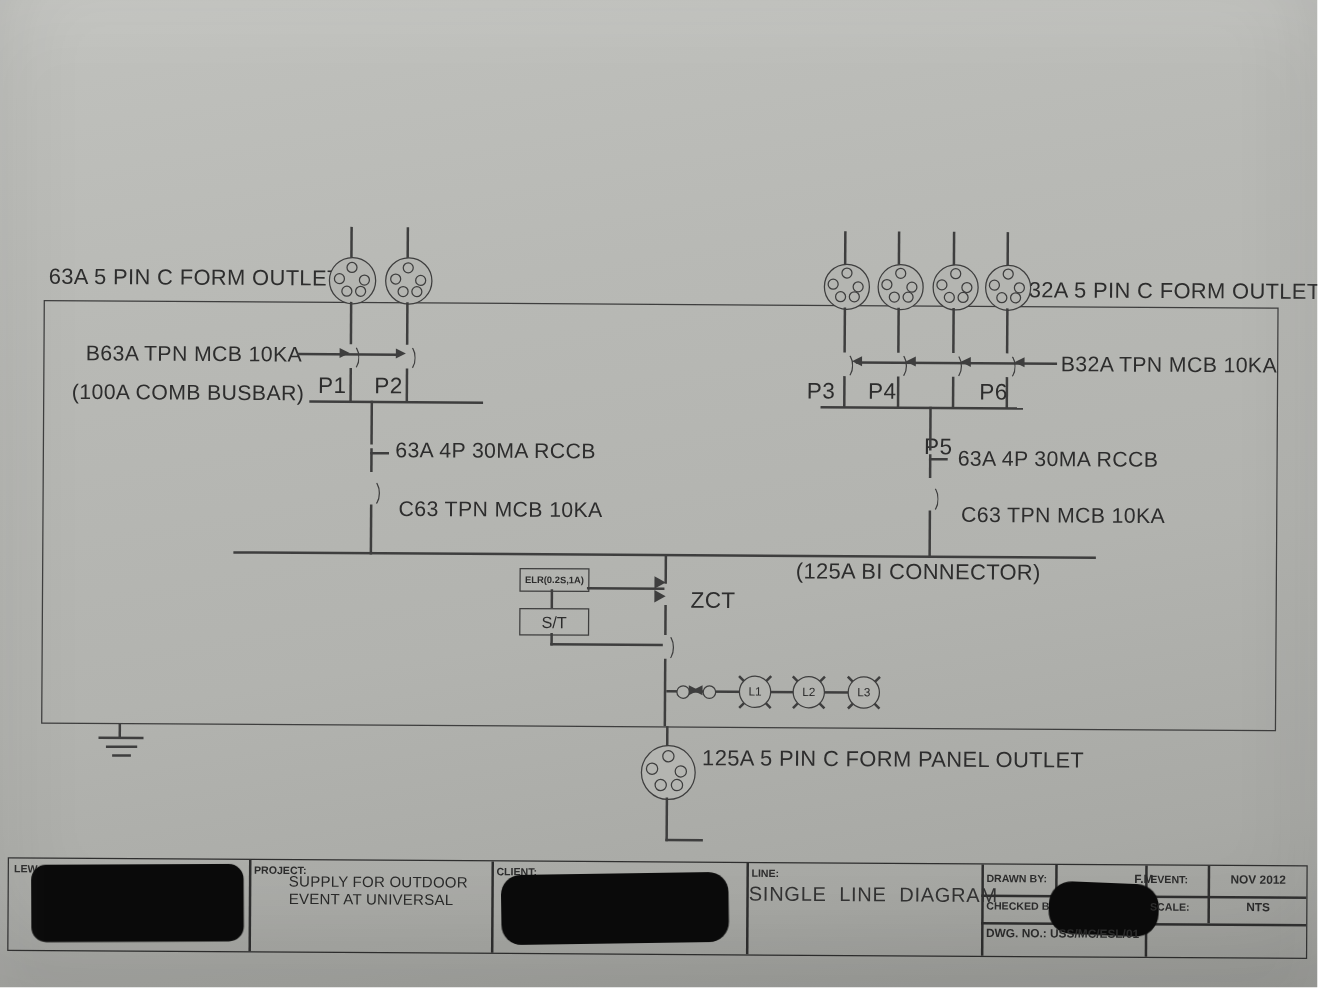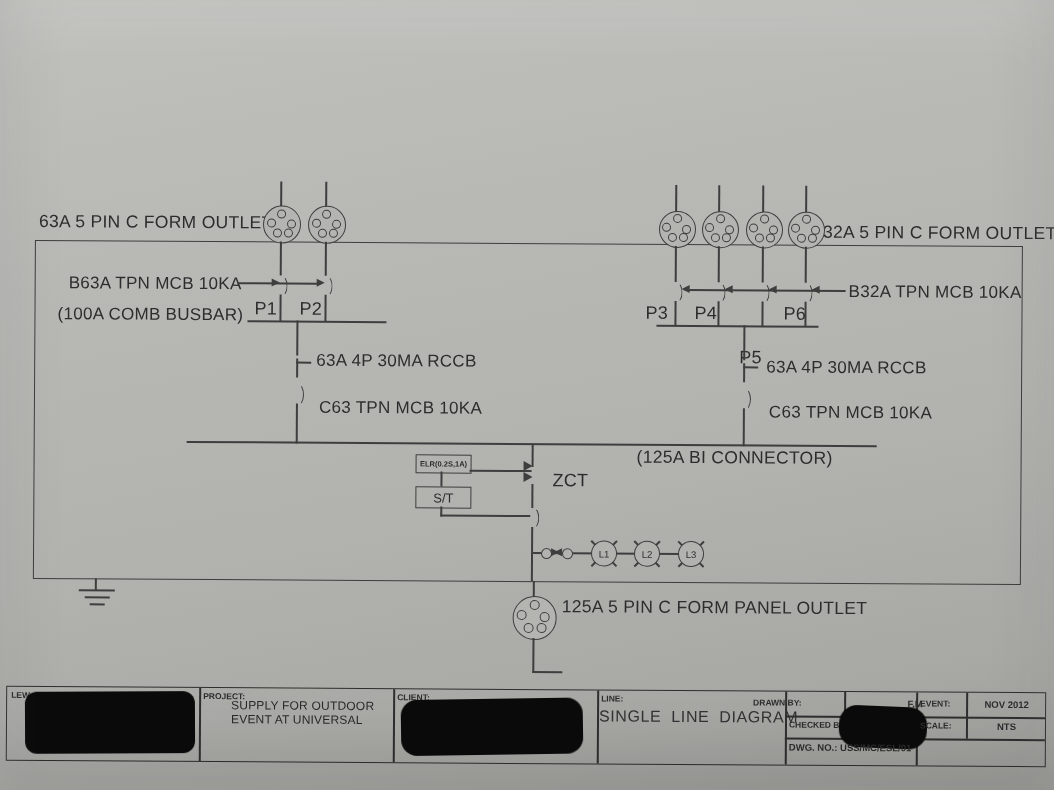--- a/index.html
+++ b/index.html
@@ -234,21 +234,21 @@
 
     <span class="tb-label" style="left:594px; top:3px;">LINE:</span>
     <div style="position:absolute; left:592px; top:17px; width:184px; text-align:center; font-size:16px; letter-spacing:0.6px; word-spacing:5px; color:#333; white-space:nowrap;">SINGLE LINE DIAGRAM</div>
 
     <div class="tb-line" style="left:778px; top:24px; width:260px; height:1.6px;"></div>
     <div class="tb-line" style="left:778px; top:46px; width:260px; height:1.6px;"></div>
     <div class="tb-line" style="left:837px; top:0; width:1.6px; height:46px;"></div>
     <div class="tb-line" style="left:909px; top:0; width:1.6px; height:100%;"></div>
     <div class="tb-line" style="left:959px; top:0; width:1.6px; height:46px;"></div>
 
-    <span class="tb-label" style="left:746px; top:6px;">DRAWN BY:</span>
+    <span class="tb-label" style="left:782px; top:6px;">DRAWN BY:</span>
     <span class="tb-val" style="left:839px; top:6px; width:70px;padding-left:34px;">F.M</span>
     <span class="tb-label" style="left:913px; top:6px;">EVENT:</span>
     <span class="tb-val" style="left:961px; top:6px; width:77px;">NOV 2012</span>
 
     <span class="tb-label" style="left:782px; top:28px;">CHECKED BY:</span>
     <div class="blob" style="left:832px; top:14px; width:88px; height:42px; border-radius:18px; transform:rotate(2deg);"></div>
     <span class="tb-label" style="left:913px; top:28px;">SCALE:</span>
     <span class="tb-val" style="left:961px; top:28px; width:77px;">NTS</span>
 
     <span class="tb-label" style="left:782px; top:50px; font-size:9.5px;">DWG. NO.: USS/MC/ESL/01</span>

